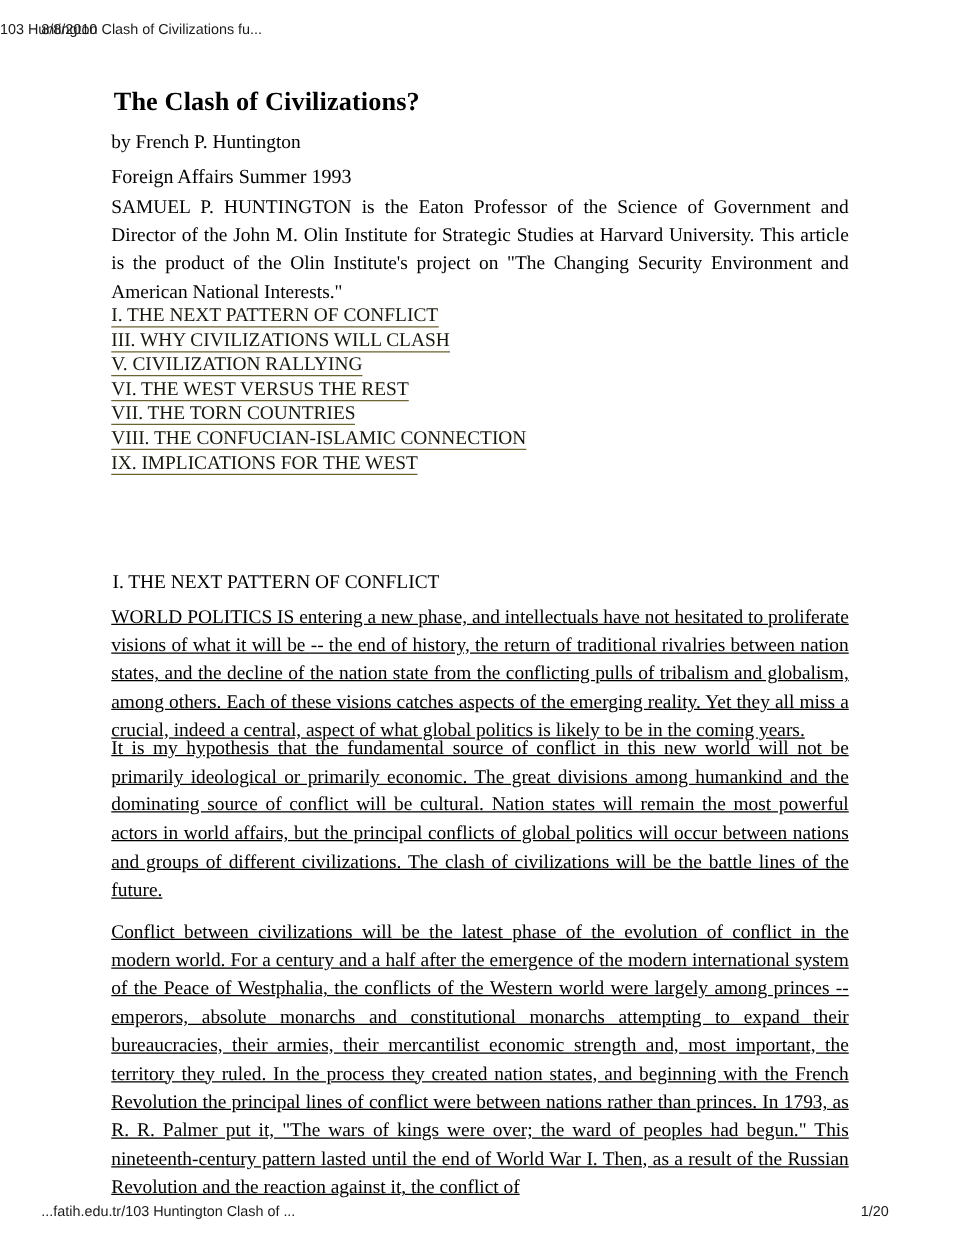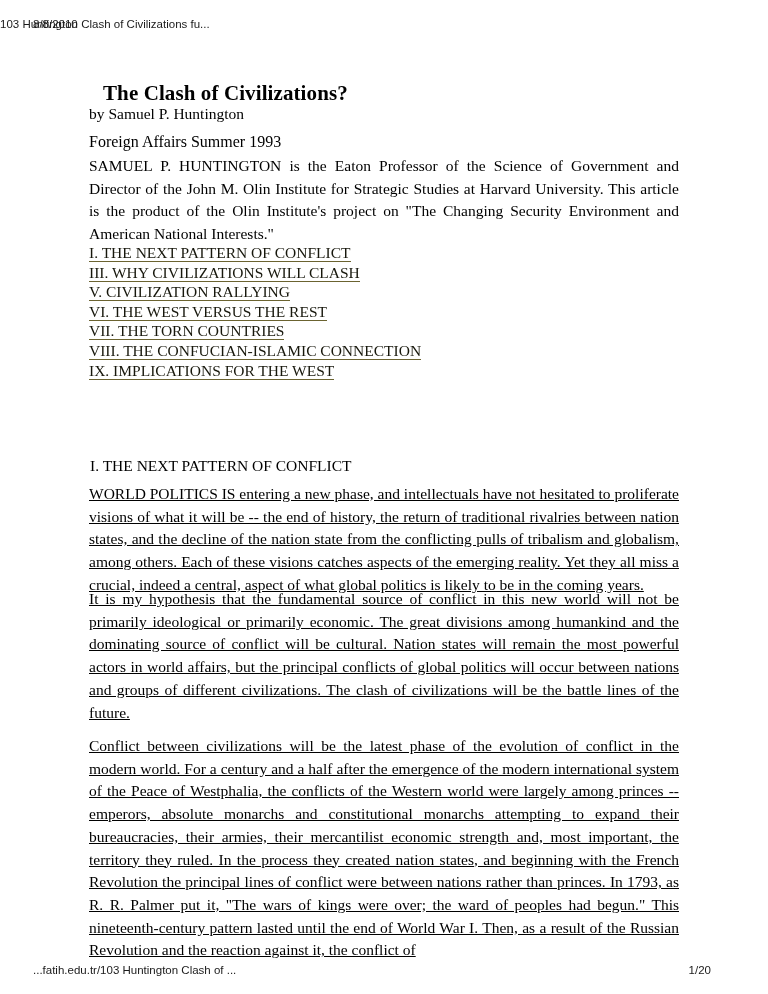--- a/index.html
+++ b/index.html
@@ -50,21 +50,21 @@
     position: absolute;
     top: 0;
     left: 89px;
     width: 590px;
   }
 
   .doc-title {
     font-size: 21px;
     font-weight: bold;
     line-height: 26px;
-    margin: 12px;
+    margin: 0;
     padding: 0;
     position: absolute;
     top: 68px;
     left: 2px;
     letter-spacing: 0.1px;
     white-space: nowrap;
   }
 
   .byline {
     position: absolute;
@@ -172,21 +172,21 @@
 
 <div class="print-header">
   <span class="hdr-date">8/8/2010</span>
   <span class="hdr-title">103 Huntington Clash of Civilizations fu...</span>
 </div>
 
 <div class="page">
 
   <h1 class="doc-title">The Clash of Civilizations?</h1>
 
-  <div class="byline">by Samuel P. Huntington</div>
+  <div class="byline">by French P. Huntington</div>
 
   <div class="pubinfo">Foreign Affairs Summer 1993</div>
 
   <div class="bio">SAMUEL P. HUNTINGTON is the Eaton Professor of the Science of Government and Director of the John M. Olin Institute for Strategic Studies at Harvard University. This article is the product of the Olin Institute's project on "The Changing Security Environment and American National Interests."</div>
 
   <ul class="toc">
     <li><a href="#">I. THE NEXT PATTERN OF CONFLICT</a></li>
     <li><a href="#">III. WHY CIVILIZATIONS WILL CLASH</a></li>
     <li><a href="#">V. CIVILIZATION RALLYING</a></li>
     <li><a href="#">VI. THE WEST VERSUS THE REST</a></li>

